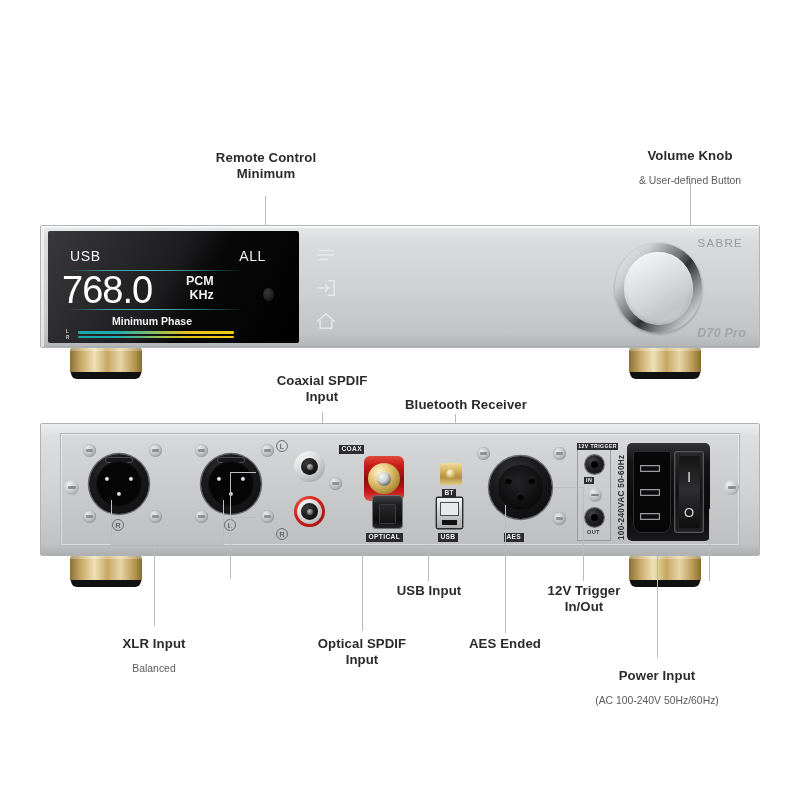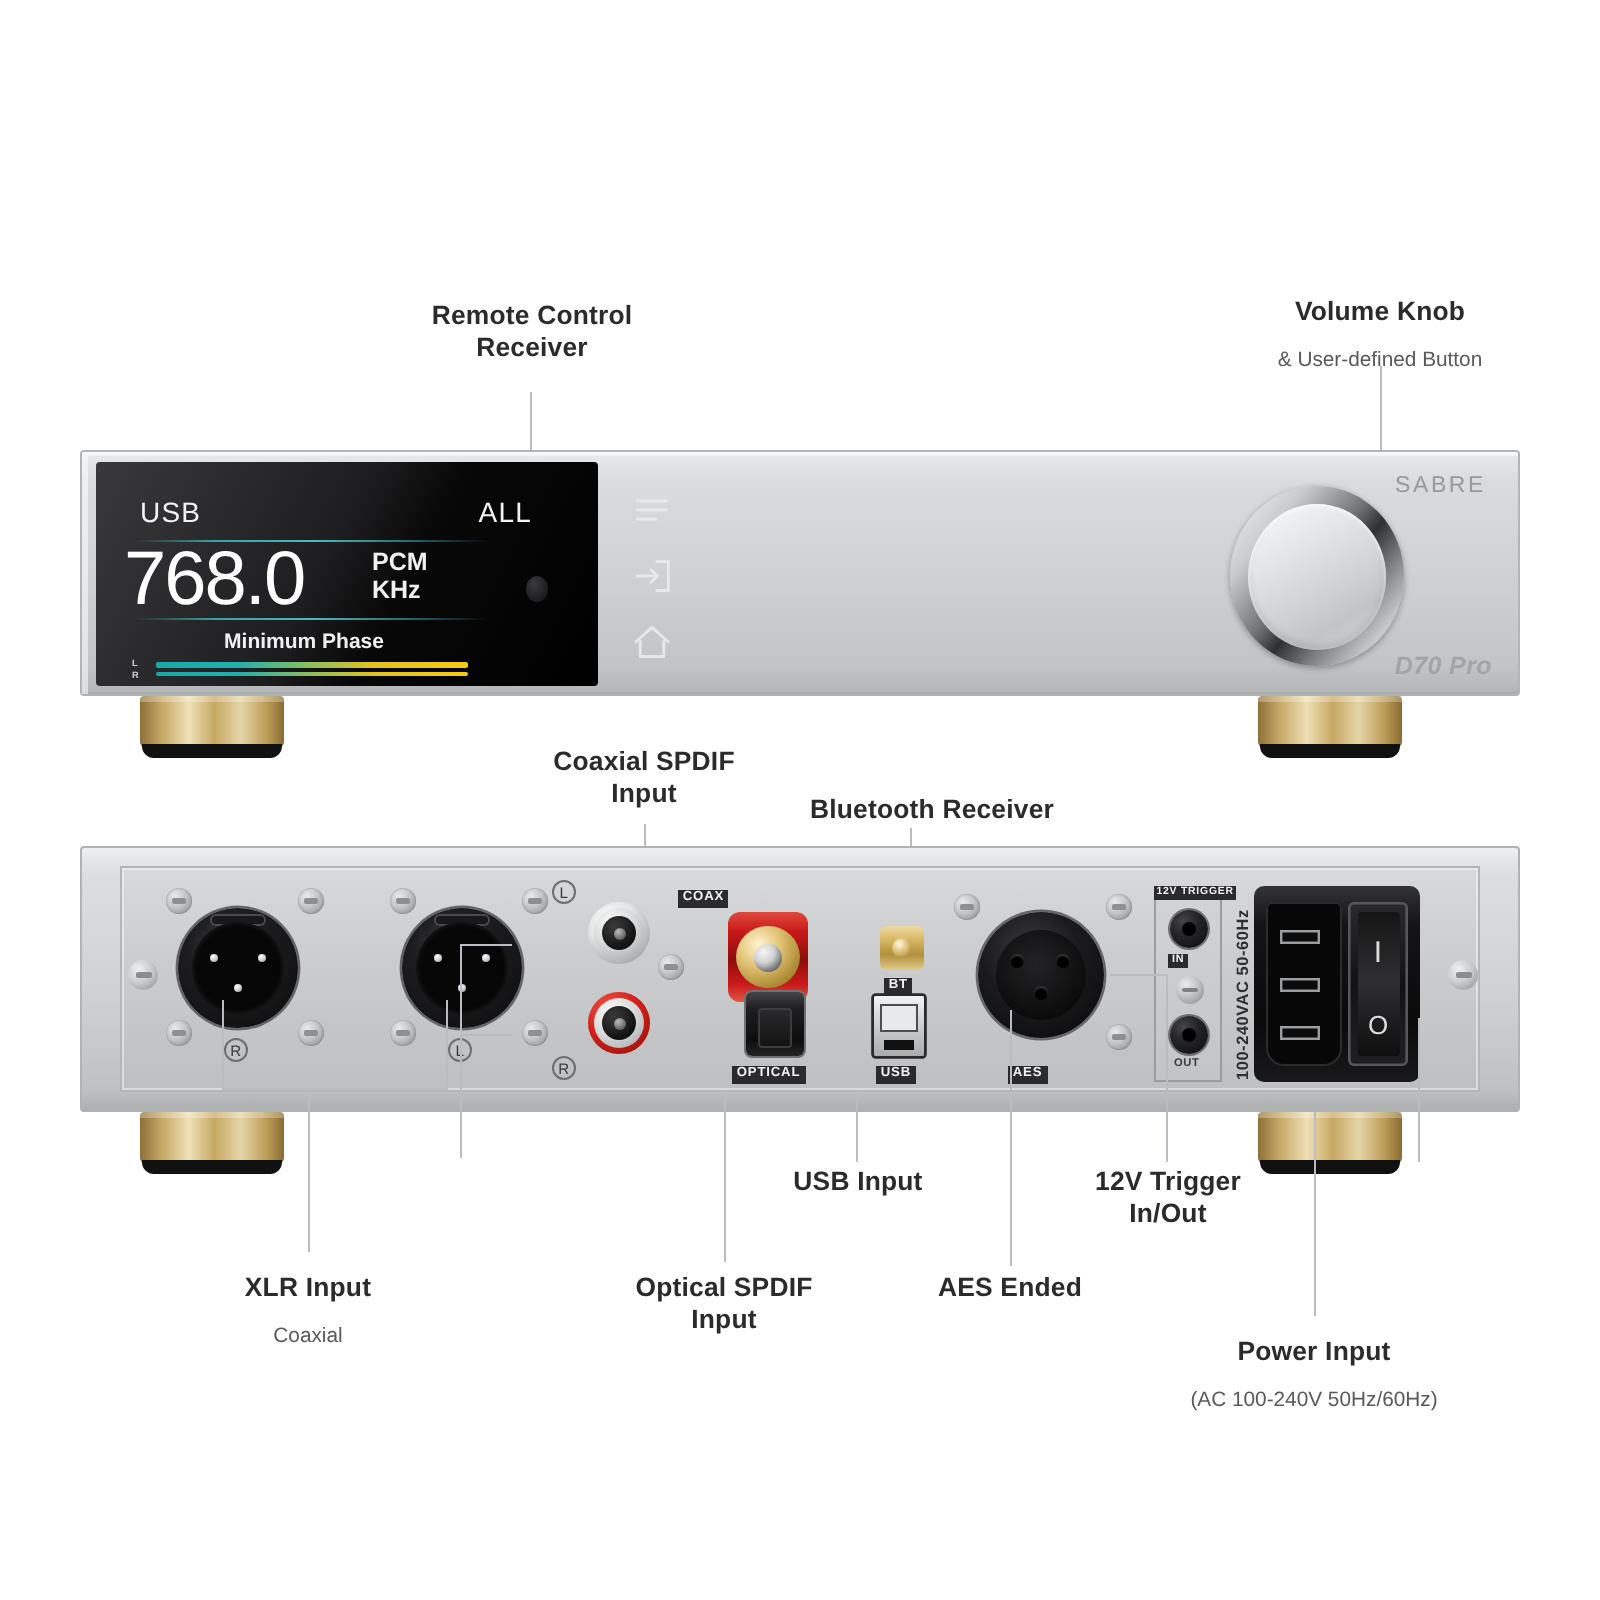--- a/index.html
+++ b/index.html
@@ -56,21 +56,21 @@
   }
   #div-a { top: 39px; }
   #div-b { top: 78px; }
   .scr-num {
     position:absolute; left: 14px; top: 40px;
     color:#fff; font-size:38px; font-weight: 300; letter-spacing: -1px;
     font-family: "Liberation Sans", sans-serif; line-height: 1;
   }
   .scr-unit {
     position:absolute; left: 138px; top: 43px; color:#f0f0f0;
-    font-size: 12.5px; font-weight: bold; line-height: 1.15; text-align:left;
+    font-size: 12.5px; font-weight: bold; line-height: 1.15; text-align:right;
   }
   .scr-mode {
     position:absolute; left:0; width: 208px; top: 84px; text-align:center;
     color:#f0f0f0; font-size: 10.5px; font-weight: bold;
   }
   .vu-wrap { position:absolute; left: 24px; top: 100px; width:170px; }
   .vu-lbl { position:absolute; left:-6px; top:-2px; color:#cfcfcf; font-size:4.6px; line-height:1.35; font-weight:bold;}
   .vu-bar {
     position:absolute; left: 6px; height: 2.6px; width: 156px; border-radius: 1px;
     background: linear-gradient(90deg,#19a8a8 0%, #1fb0ae 26%, #8fbf5c 50%, #e3c21e 70%, #f5cc12 100%);
@@ -318,21 +318,21 @@
     white-space: nowrap; transform: rotate(-90deg); transform-origin: left top;
   }
 </style>
 </head>
 <body>
 
 <div id="root">
 
   <div class="anno" style="left:181px; top:150px; width:170px;">
     <div class="t1">Remote Control
-Receiver</div>
+Minimum</div>
   </div>
   <div class="lead" style="left:265px; top:196px; height:92px;"></div>
 
   <div class="anno" style="left:605px; top:148px; width:170px;">
     <div class="t1">Volume Knob</div>
     <div class="t2">&amp; User-defined Button</div>
   </div>
   <div class="lead" style="left:690px; top:183px; height:77px;"></div>
 
   <div id="front">
@@ -552,21 +552,21 @@
   </div>
 
   <div class="anno" style="left:524px; top:583px; width:120px;">
     <div class="t1">12V Trigger
 In/Out</div>
   </div>
 
 
   <div class="anno" style="left:94px; top:636px; width:120px;">
     <div class="t1">XLR Input</div>
-    <div class="t2">Coaxial</div>
+    <div class="t2">Balanced</div>
   </div>
 
   <div class="anno" style="left:294px; top:636px; width:136px;">
     <div class="t1">Optical SPDIF
 Input</div>
   </div>
 
   <div class="anno" style="left:447px; top:636px; width:116px;">
     <div class="t1">AES Ended</div>
   </div>

